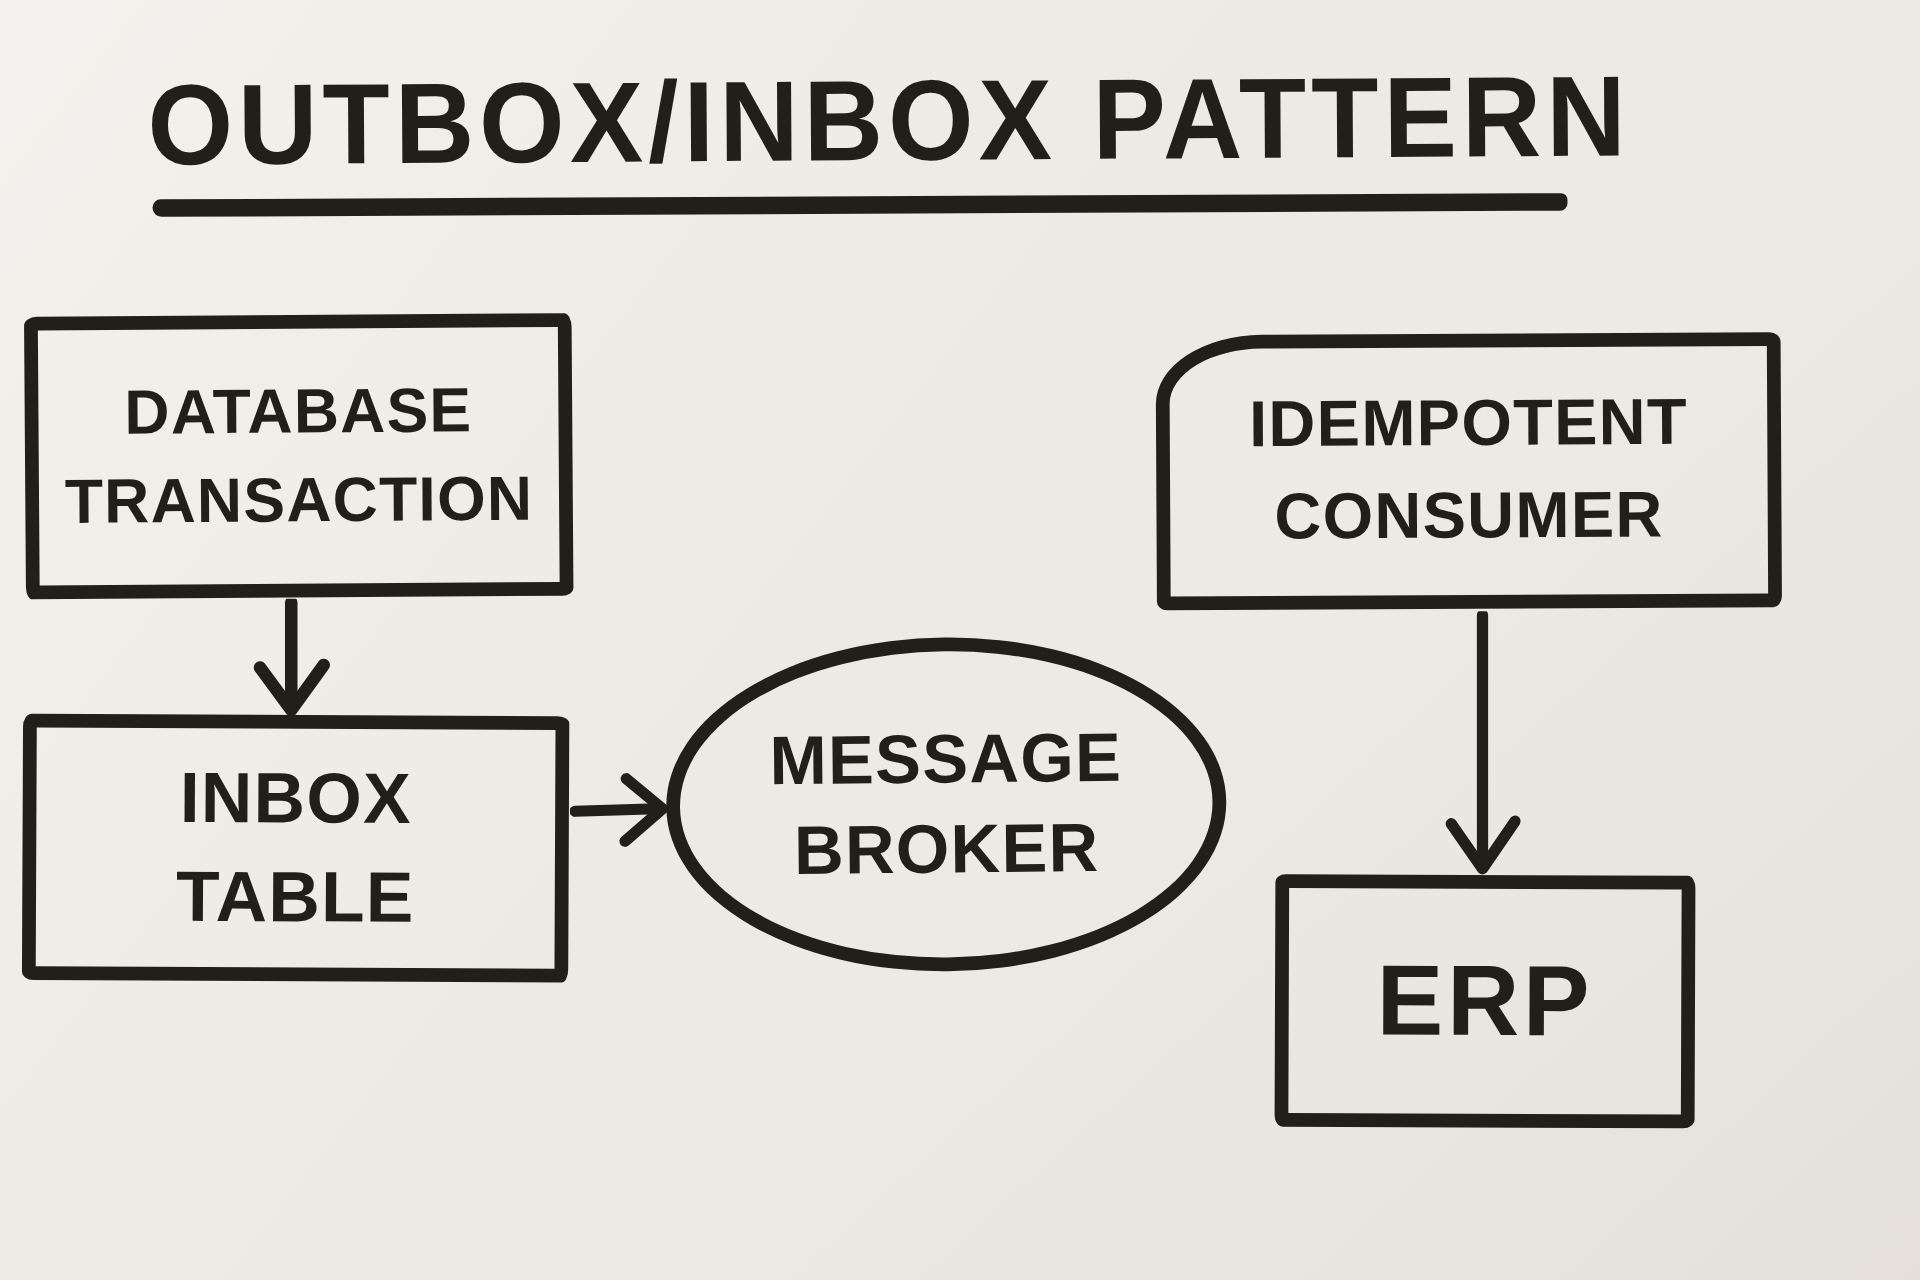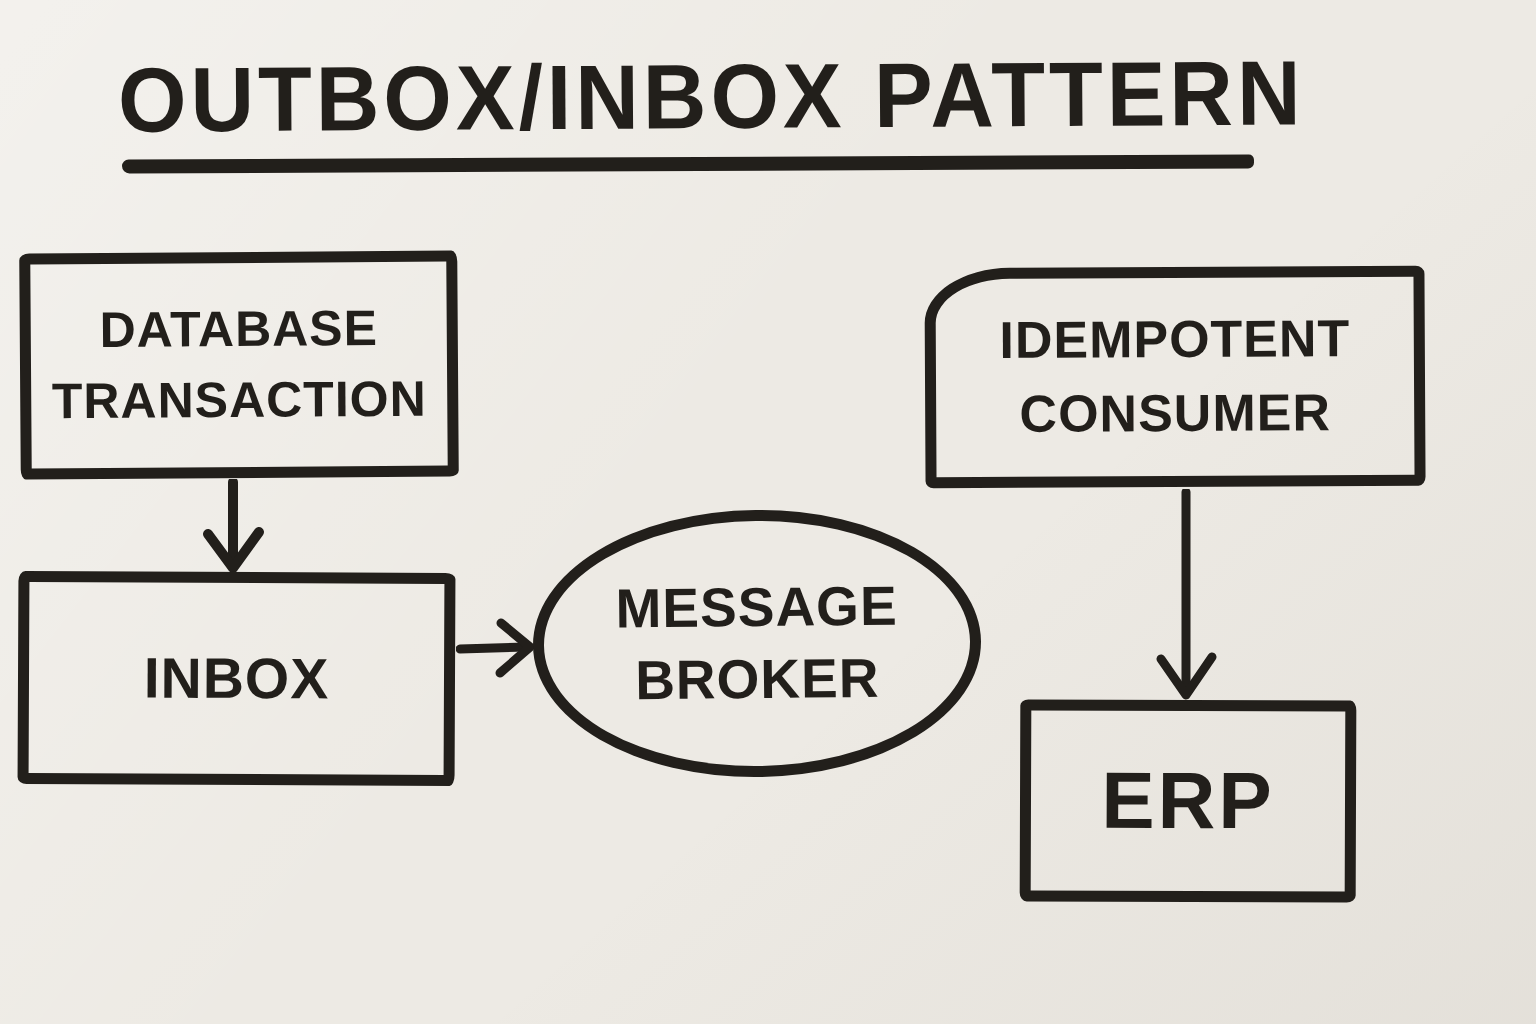--- a/index.html
+++ b/index.html
@@ -132,20 +132,21 @@
 
   <div class="arrow" id="arrow-db-to-outbox">
     <svg width="75" height="95" viewBox="0 0 75 95" fill="none" stroke="currentColor" stroke-width="10" stroke-linecap="round" stroke-linejoin="round">
       <path d="M37 3 L37 85"></path>
       <path d="M12 55 L37 89 L63 53"></path>
     </svg>
   </div>
 
   <div class="node" id="node-outbox-table">
     <span>INBOX</span>
+    <span>TABLE</span>
   </div>
 
   <div class="arrow" id="arrow-outbox-to-broker">
     <svg width="82" height="76" viewBox="0 0 82 76" fill="none" stroke="currentColor" stroke-width="9" stroke-linecap="round" stroke-linejoin="round">
       <path d="M4 39 L70 37"></path>
       <path d="M45 13 L74 37 L44 63"></path>
     </svg>
   </div>
 
   <div class="node" id="node-message-broker">

